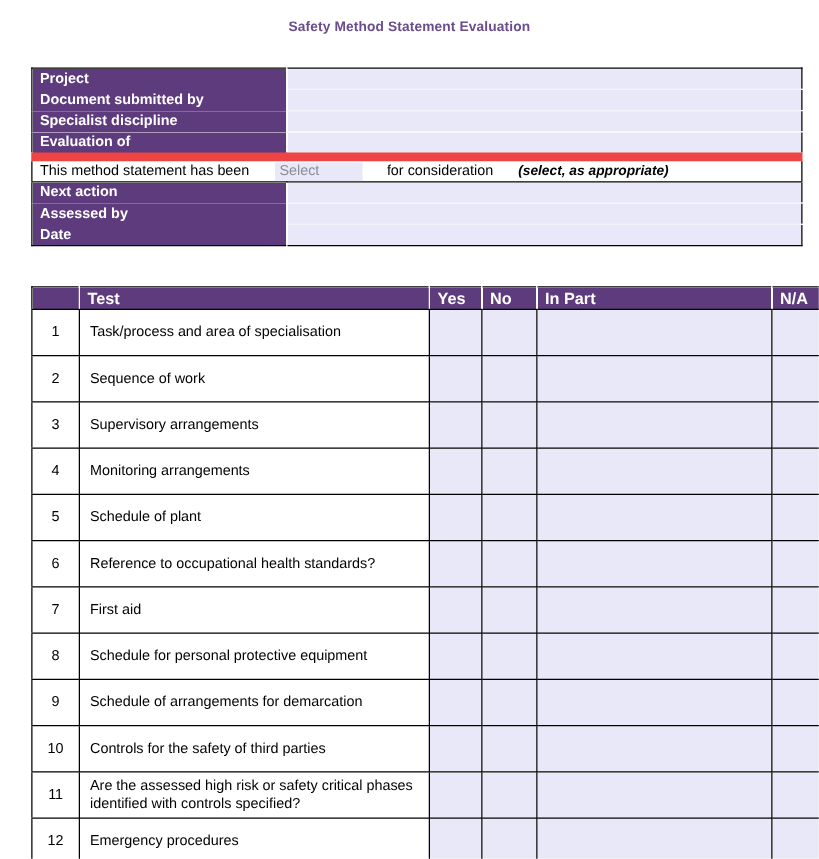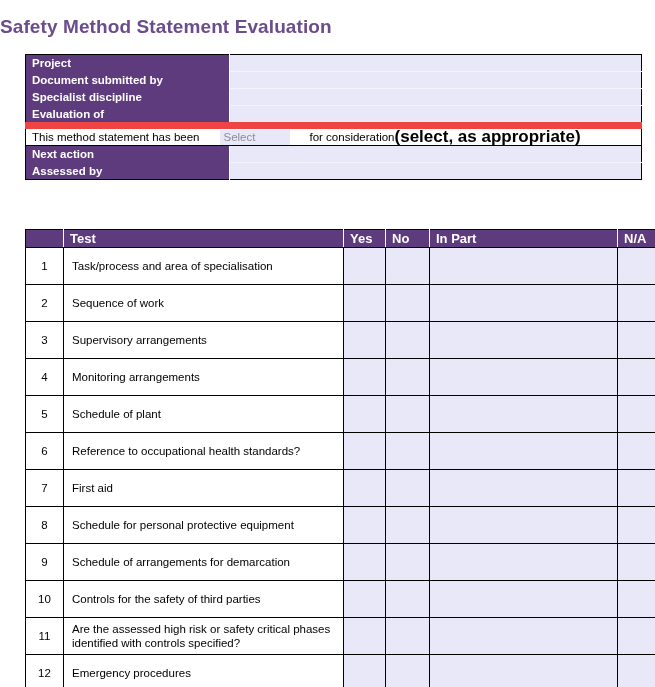--- a/index.html
+++ b/index.html
@@ -22,21 +22,22 @@
     height: 687px;
     background: #ffffff;
   }
 
   
   .doc-title {
     position: absolute;
     left: 0;
     top: 16px;
     width: 655px;
-    font-size: 19px;
+    text-align: center;
+    font-size: 11px;
     font-weight: bold;
     color: #6B4C8C;
     letter-spacing: 0.1px;
   }
 
   
   .info-table {
     position: absolute;
     left: 25px;
     top: 54px;
@@ -89,23 +90,24 @@
     display: inline-block;
     min-width: 62px;
     background: #E9E8F8;
     color: #8C8C97;
     padding: 0 4px 0 4px;
     margin: 0 20px;
     height: 15px;
     line-height: 15px;
   }
   .st-italic {
+    font-style: italic;
     font-weight: bold;
-    font-size: 17px;
-    margin-left: 0;
+    font-size: 11px;
+    margin-left: 20px;
   }
 
   
   .check-table {
     position: absolute;
     left: 25px;
     top: 229px;
     width: 602px;
     border-collapse: collapse;
     table-layout: fixed;
@@ -191,20 +193,24 @@
       </tr>
 
       <tr class="info-row">
         <td class="info-label">Next action</td>
         <td class="info-value"></td>
       </tr>
       <tr class="info-row">
         <td class="info-label">Assessed by</td>
         <td class="info-value"></td>
       </tr>
+      <tr class="info-row">
+        <td class="info-label">Date</td>
+        <td class="info-value"></td>
+      </tr>
     </tbody>
   </table>
 
   <table class="check-table">
     <thead>
       <tr>
         <th class="th-num"></th>
         <th class="th-test">Test</th>
         <th class="th-yes">Yes</th>
         <th class="th-no">No</th>

